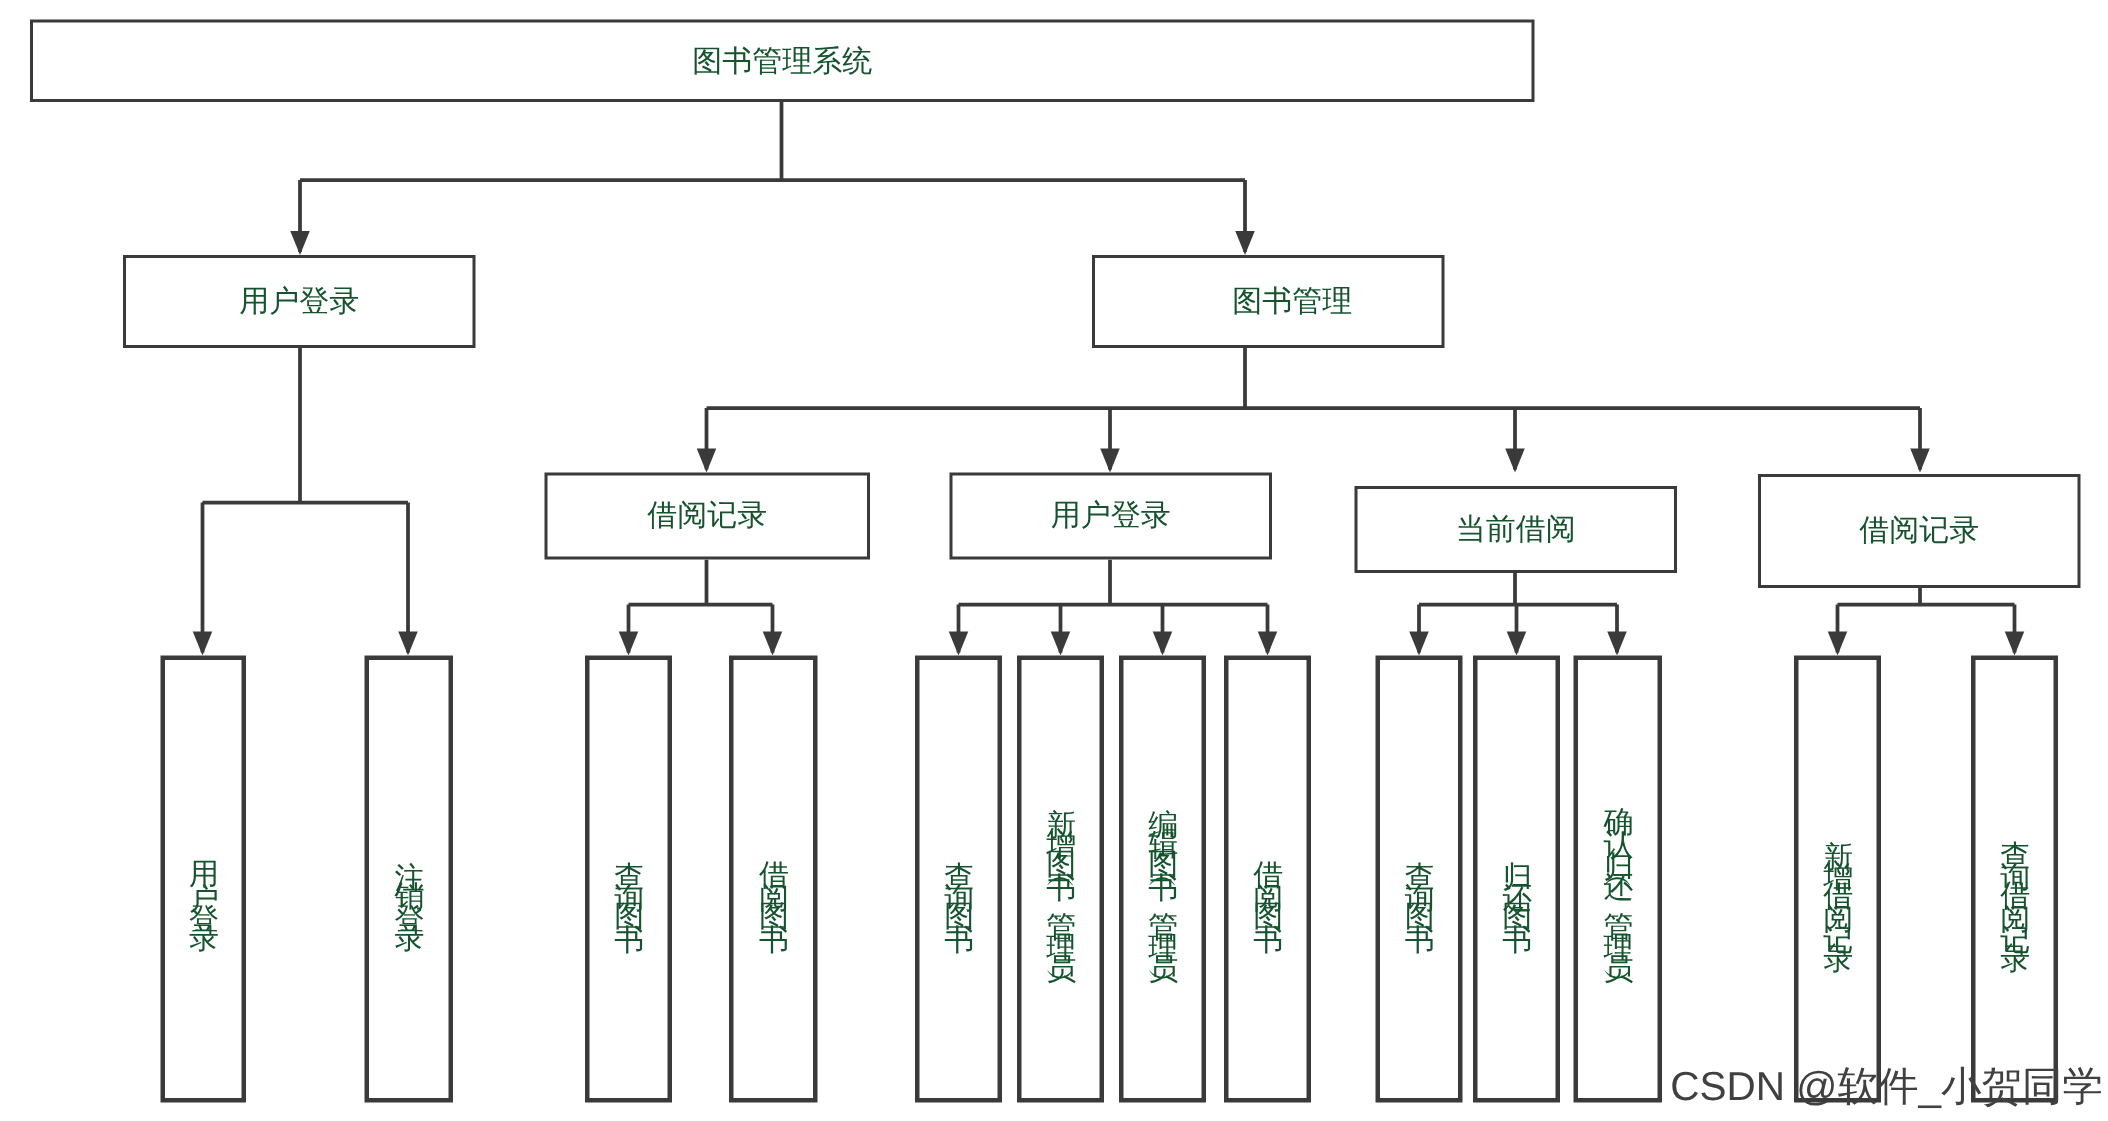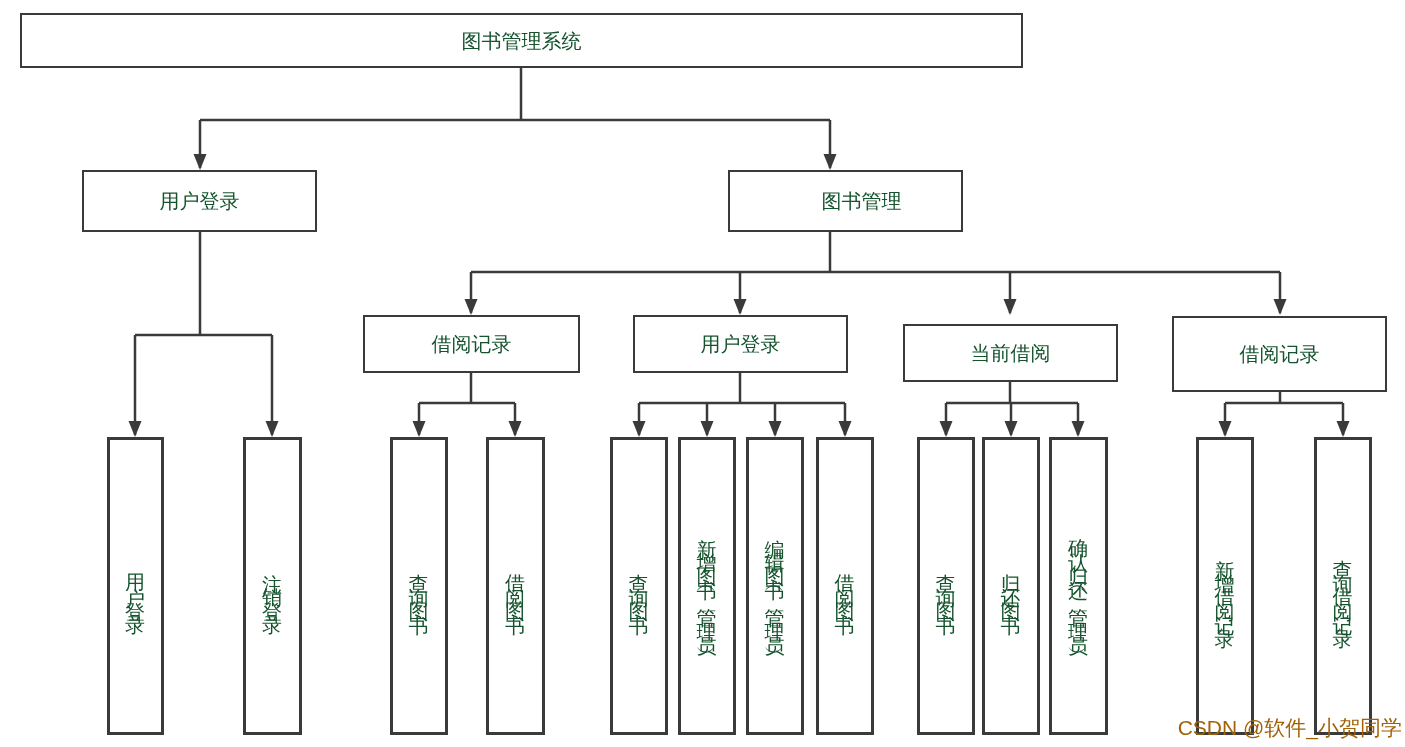--- a/index.html
+++ b/index.html
@@ -40,22 +40,22 @@
   .vtext {
     writing-mode: vertical-rl;
     letter-spacing: 14px;
     font-size: 20px;
     white-space: nowrap;
   }
   #watermark {
     position: absolute;
     right: 3px;
     bottom: 5px;
-    font-size: 21px;
-    color: #a16207;
+    font-size: 27px;
+    color: #404040;
     z-index: 3;
     white-space: nowrap;
   }
 </style>
 </head>
 <body>
 
 <div id="canvas">
 
   <svg id="connectors" viewBox="0 0 1405 747" xmlns="http://www.w3.org/2000/svg">

